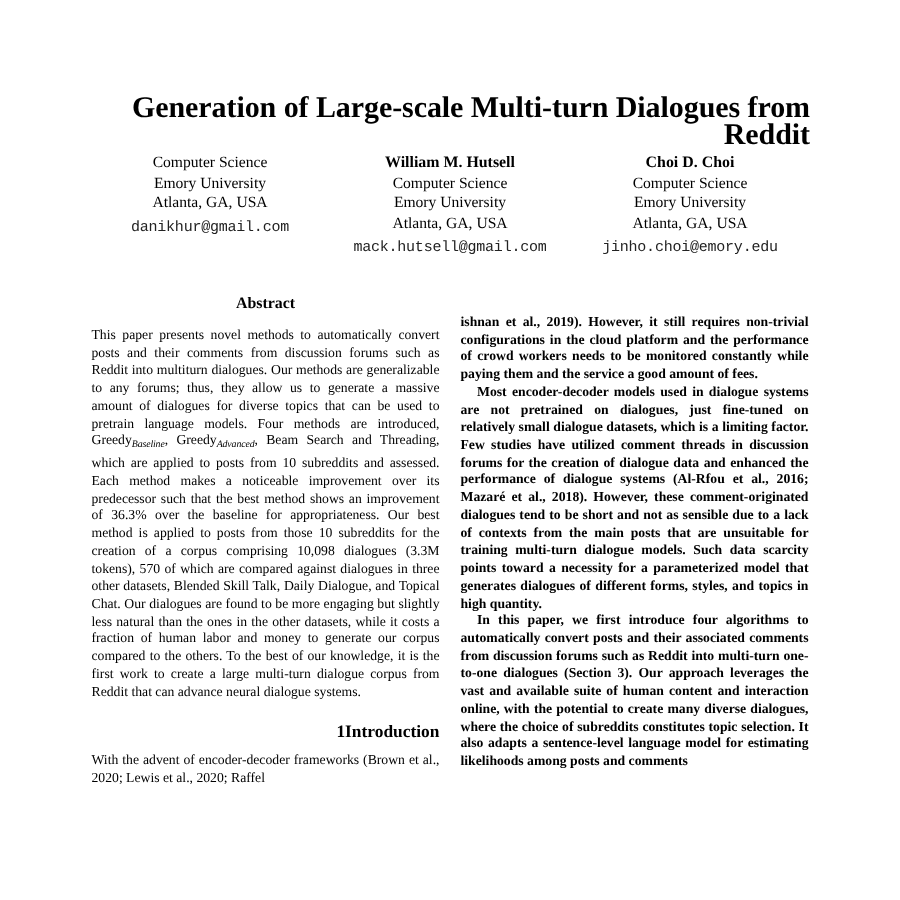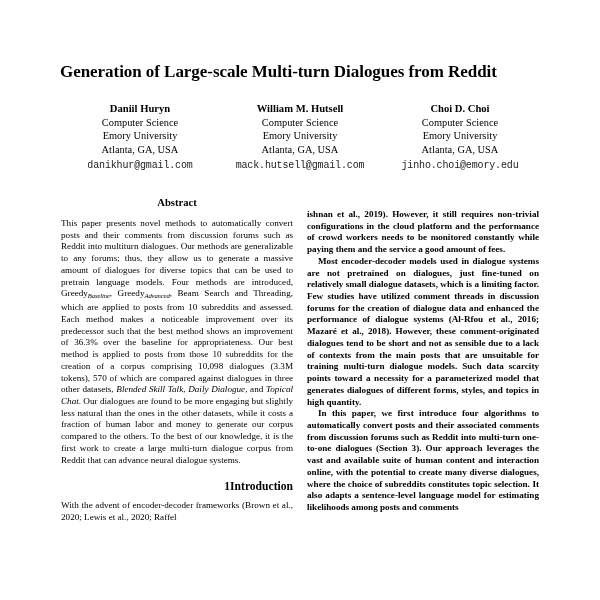--- a/index.html
+++ b/index.html
@@ -19,22 +19,22 @@
     width: 600px;
     height: 600px;
     background: #ffffff;
     overflow: hidden;
   }
   .paper-title {
     position: absolute;
     top: 63px;
     left: 60px;
     width: 480px;
-    text-align: left;
-    font-size: 17px;
+    text-align: right;
+    font-size: 20px;
     font-weight: bold;
     letter-spacing: -0.05px;
     line-height: 18px;
   }
   .authors {
     position: absolute;
     top: 102px;
     left: 60px;
     width: 480px;
     display: flex;
@@ -94,39 +94,38 @@
     display: inline-block;
     min-width: 16px;
   }
   p.para {
     margin: 0;
     text-indent: 11px;
   }
   p.para.noindent {
     text-indent: 0;
   }
-  .it { font-style: italic; }
+  .it { }
   .sub {
     font-style: italic;
     font-size: 6.6px;
     vertical-align: -2.2px;
     letter-spacing: -0.1px;
   }
 </style>
 </head>
 <body>
 
 <div class="page">
 
   <div class="paper-title">Generation of Large-scale Multi-turn Dialogues from Reddit</div>
 
   <div class="authors">
 
     <div class="author-block">
-      <div class="author-name">Daniil Huryn</div>
       <div>Computer Science</div>
       <div>Emory University</div>
       <div>Atlanta, GA, USA</div>
       <div class="author-email">danikhur@gmail.com</div>
     </div>
 
     <div class="author-block">
       <div class="author-name">William M. Hutsell</div>
       <div>Computer Science</div>
       <div>Emory University</div>

